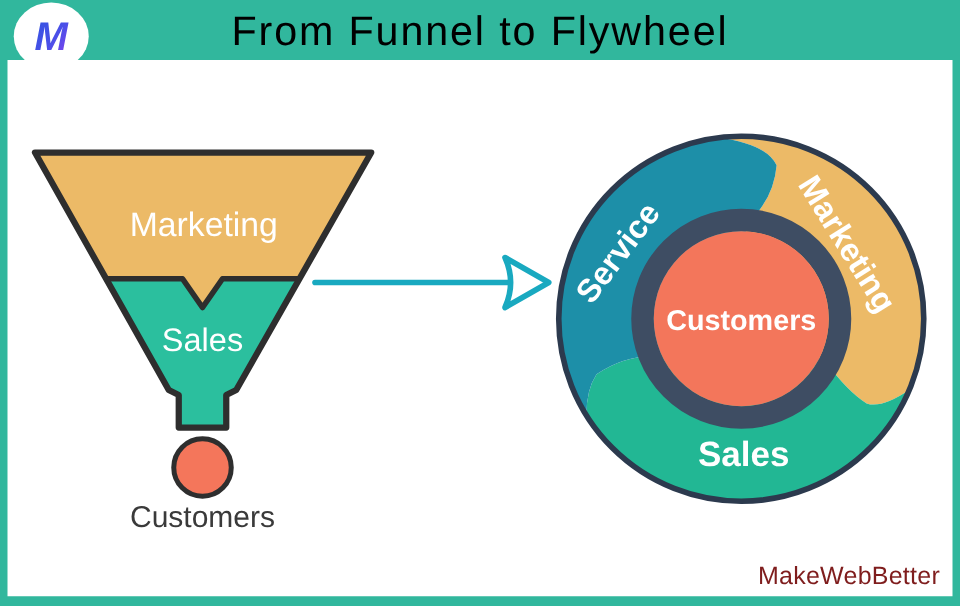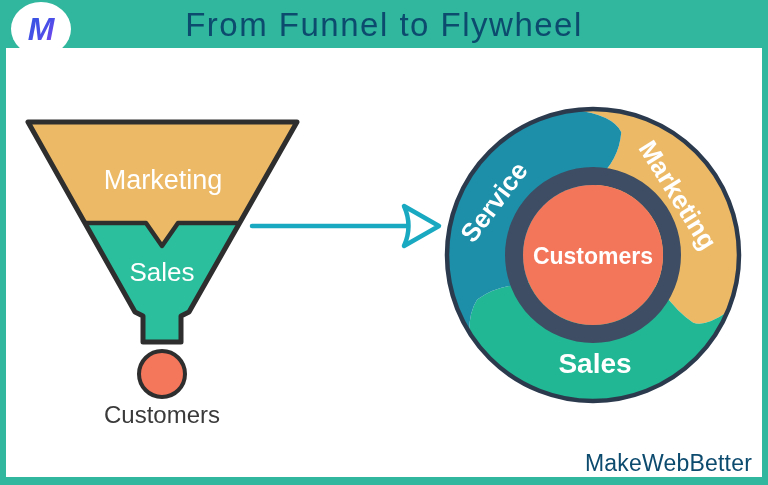--- a/index.html
+++ b/index.html
@@ -4,36 +4,36 @@
 <style>
   html,body{margin:0;padding:0;}
   #page{
     position:relative;width:768px;height:485px;overflow:hidden;
     background:#31b79d;
     font-family:"Liberation Sans", sans-serif;
   }
   #header{position:absolute;left:0;top:0;width:768px;height:48px;}
   #page-title{
     position:absolute;left:0;top:0;width:768px;height:60px;
-    text-align:center;line-height:50px;color:#0c4a6e;
+    text-align:center;line-height:50px;color:#000000;
     font-size:33px;font-weight:400;letter-spacing:1.5px;
   }
   #logo{
     position:absolute;left:11px;top:2px;width:60px;height:54px;
     background:#ffffff;border-radius:50%;
     display:flex;align-items:center;justify-content:center;
   }
   #card{
     position:absolute;left:6px;top:48px;width:756px;height:429px;
     background:#ffffff;
   }
   #diagram{position:absolute;left:0;top:0;}
   #brand{
     position:absolute;right:16px;top:450px;
-    font-size:23px;color:#0c4a6e;letter-spacing:0.2px;
+    font-size:20px;color:#7f1d1d;letter-spacing:0.2px;
   }
   text{font-family:"Liberation Sans", sans-serif;}
 </style>
 </head>
 <body>
 <div id="page">
 
   <div id="header" title="From Funnel to Flywheel" style="background: rgb(49, 183, 157);">
     <div id="page-title">From Funnel to Flywheel</div>
   </div>

